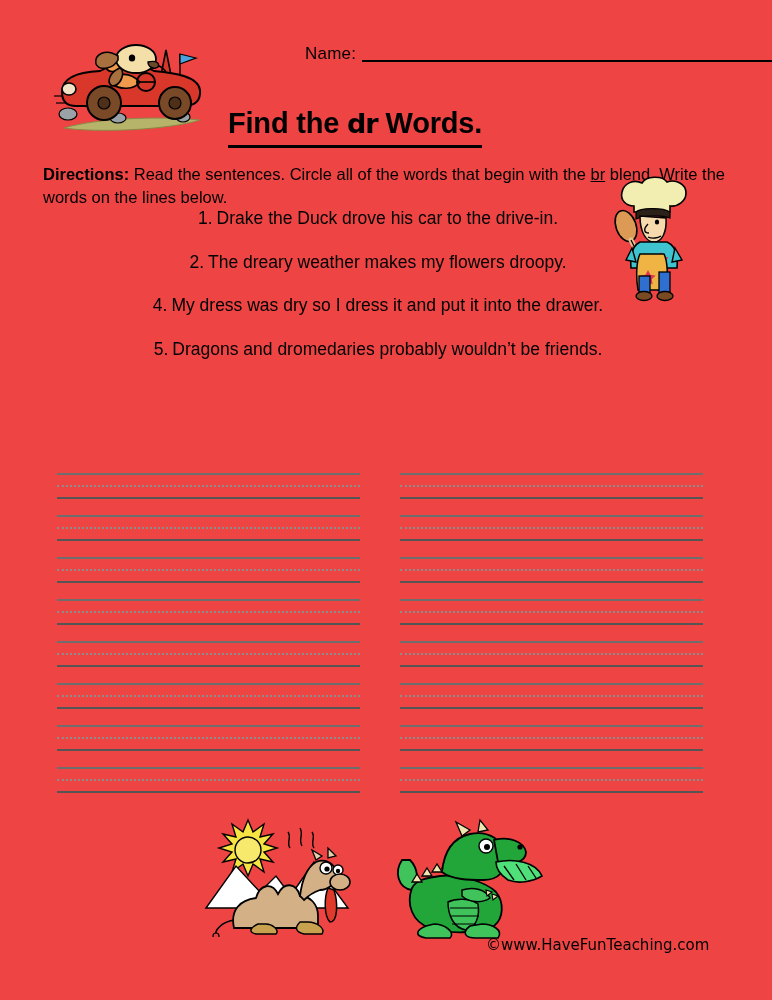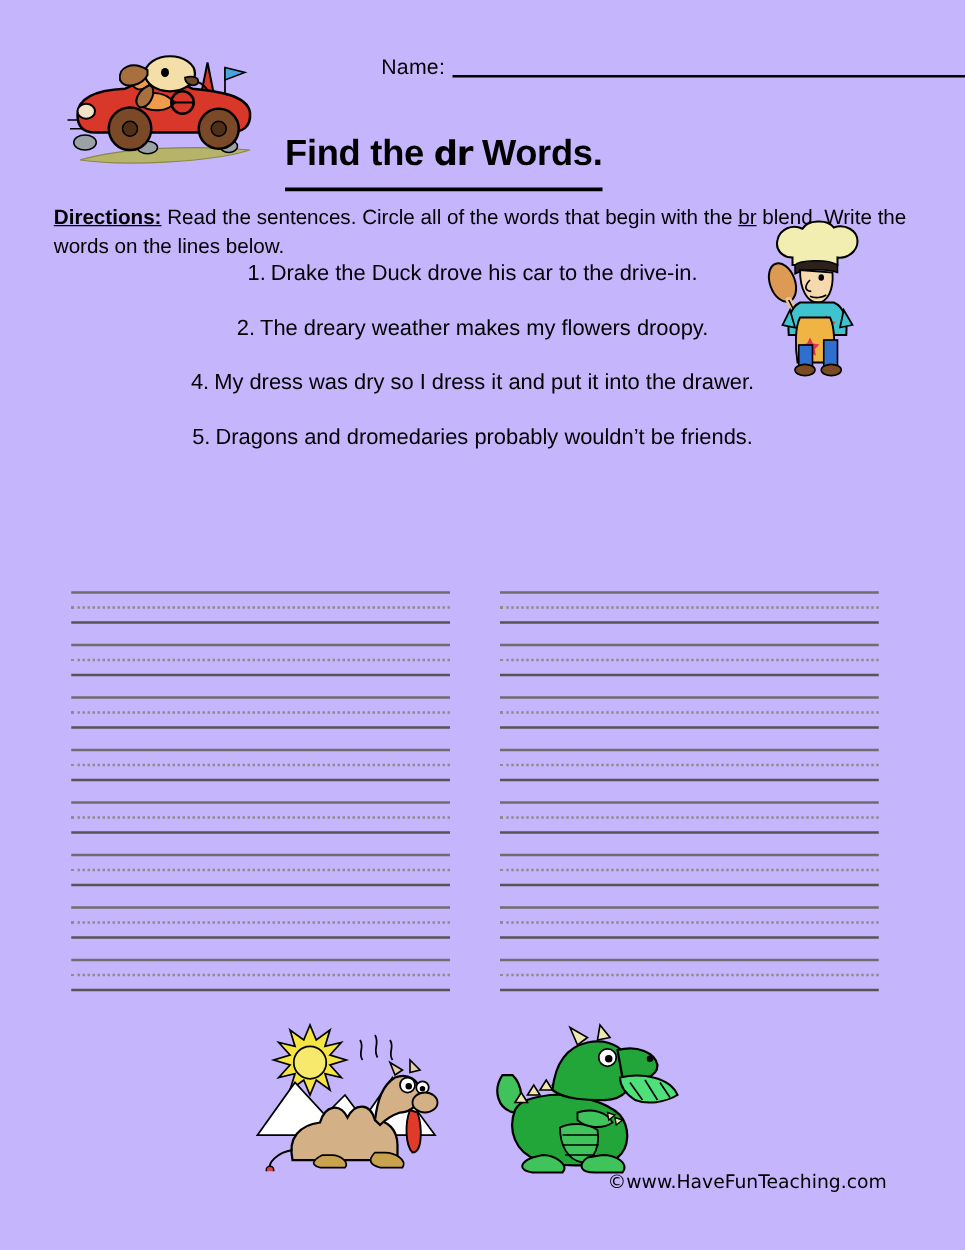--- a/index.html
+++ b/index.html
@@ -8,21 +8,21 @@
     background: #ffffff;
   }
   body {
     font-family: "Liberation Sans", sans-serif;
     color: #000000;
   }
   .page {
     position: relative;
     width: 772px;
     height: 1000px;
-    background: #c4b5fd;
+    background: #ef4444;
     overflow: hidden;
   }
 
   
   .name-row {
     position: absolute;
     left: 305px;
     top: 44px;
     font-size: 17px;
     letter-spacing: 0.2px;
@@ -38,21 +38,21 @@
 
   .title {
     position: absolute;
     left: 228px;
     top: 88px;
     font-size: 29px;
     font-weight: bold;
     letter-spacing: -0.2px;
     white-space: nowrap;
     border-bottom: 3px solid #000;
-    padding-bottom: 10px;
+    padding-bottom: 5px;
     line-height: 1.12;
   }
   .title .blend {
     font-weight: bold;
     font-family: "DejaVu Sans", sans-serif;
     font-size: 27px;
     letter-spacing: -1px;
   }
 
   
@@ -68,21 +68,20 @@
   .directions {
     position: absolute;
     left: 43px;
     top: 146px;
     width: 690px;
     font-size: 16.5px;
     line-height: 1.45;
   }
   .directions .dir-label {
     font-weight: bold;
-    text-decoration: underline;
   }
   .directions .blend-u { text-decoration: underline; }
 
   
   .sentences {
     position: absolute;
     left: 48px;
     top: 210px;
     width: 660px;
     text-align: center;

